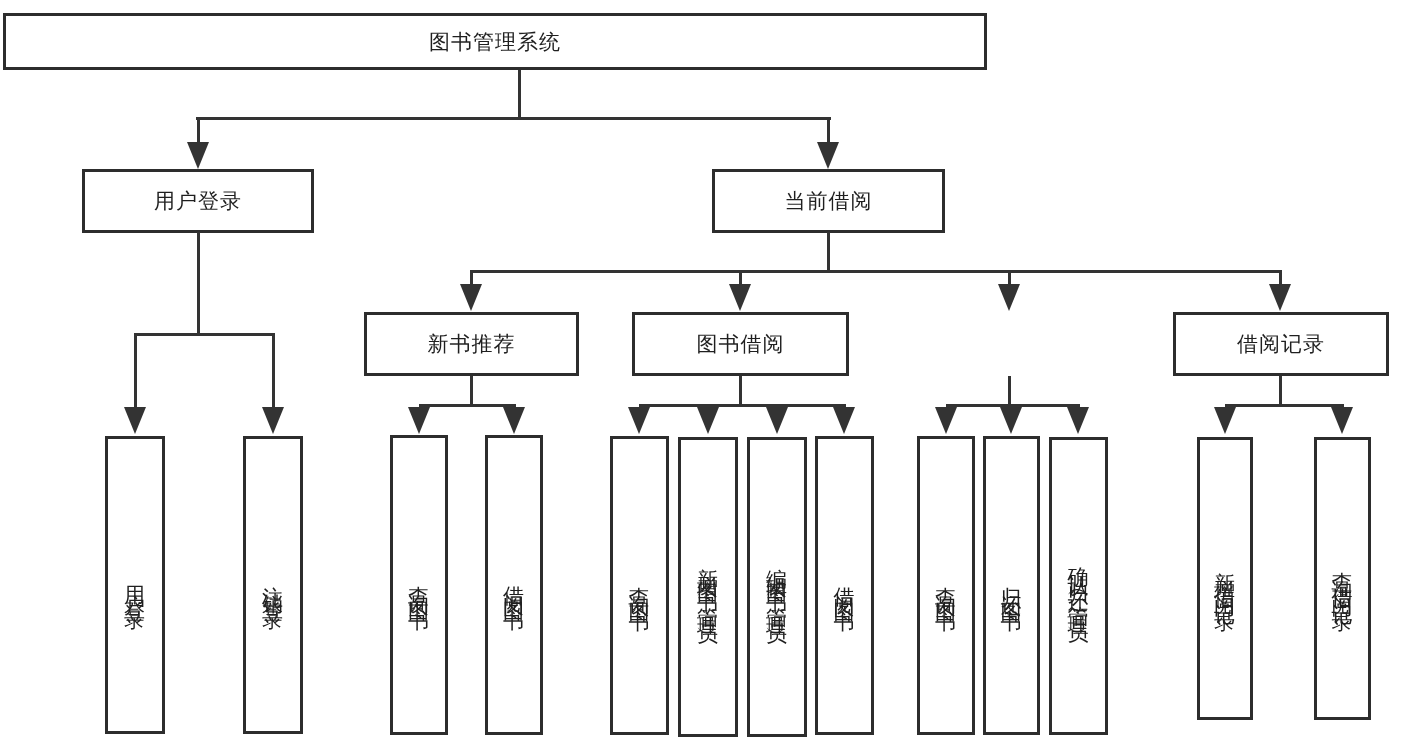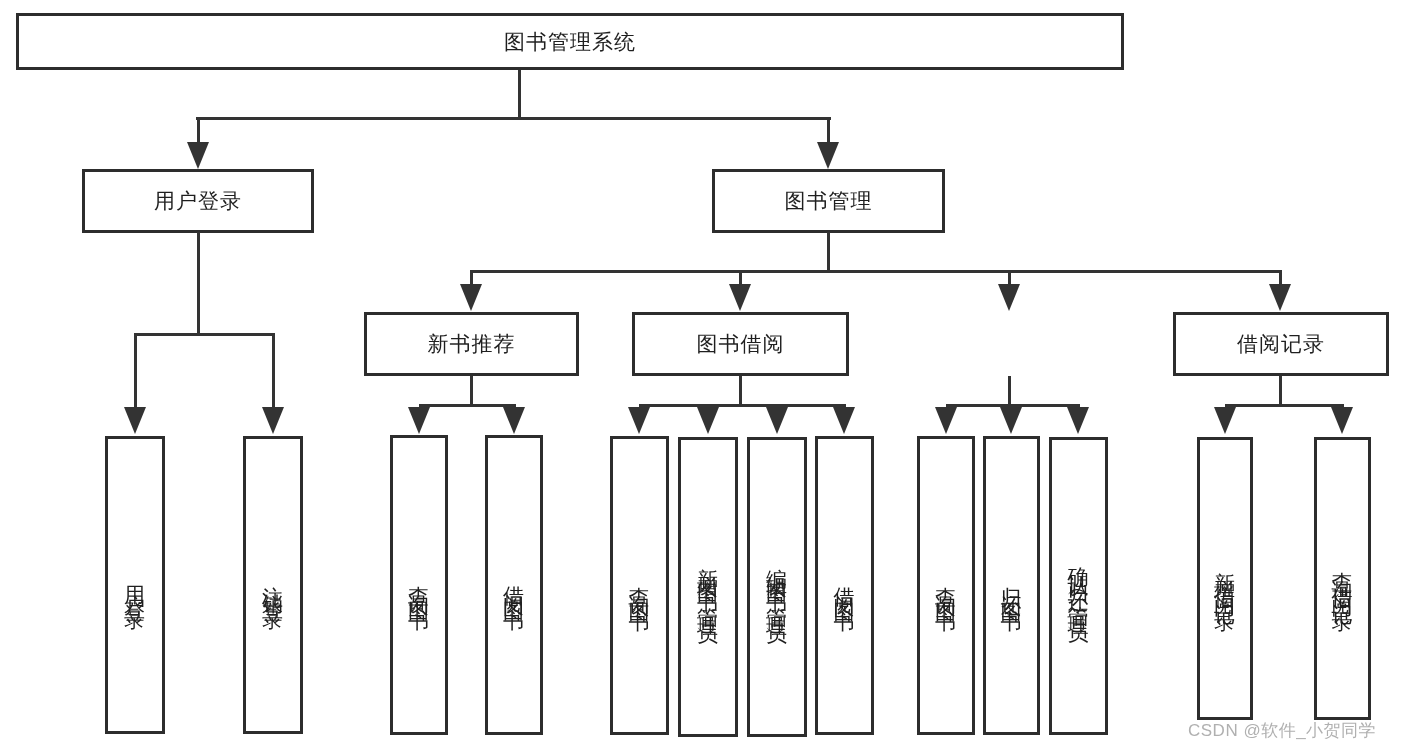--- a/index.html
+++ b/index.html
@@ -27,36 +27,36 @@
   .watermark{
     position:absolute;left:1188px;top:719px;font-size:17px;color:#b0b0b0;
     letter-spacing:0.5px;white-space:nowrap;z-index:5;
   }
 </style>
 </head>
 <body>
 
 <div class="canvas">
 
-  <div class="box hbox" style="left:16px;top:13px;width:1108px;height:57px">
+  <div class="box hbox" style="left:3px;top:13px;width:984px;height:57px">
     <span>图书管理系统</span>
   </div>
 
   <div class="vline" style="left:518px;top:70px;height:49px"></div>
   <div class="hline" style="left:196px;top:117px;width:635px"></div>
   <div class="vline" style="left:197px;top:117px;height:28px"></div>
   <div class="arrow" style="left:187px;top:142px"></div>
   <div class="vline" style="left:827px;top:117px;height:28px"></div>
   <div class="arrow" style="left:817px;top:142px"></div>
 
   <div class="box hbox" style="left:82px;top:169px;width:232px;height:64px">
     <span>用户登录</span>
   </div>
   <div class="box hbox" style="left:712px;top:169px;width:233px;height:64px">
-    <span>图书管理</span>
+    <span>当前借阅</span>
   </div>
 
   <div class="vline" style="left:197px;top:232px;height:104px"></div>
   <div class="hline" style="left:134px;top:333px;width:141px"></div>
   <div class="vline" style="left:134px;top:333px;height:77px"></div>
   <div class="arrow" style="left:124px;top:407px"></div>
   <div class="vline" style="left:272px;top:333px;height:77px"></div>
   <div class="arrow" style="left:262px;top:407px"></div>
 
   <div class="vline" style="left:827px;top:232px;height:41px"></div>
@@ -114,15 +114,14 @@
   <div class="box leaf" style="left:747px;top:437px;width:60px;height:300px">编辑图书（管理员）</div>
   <div class="box leaf" style="left:815px;top:436px;width:59px;height:299px">借阅图书</div>
 
   <div class="box leaf" style="left:917px;top:436px;width:58px;height:299px">查询图书</div>
   <div class="box leaf" style="left:983px;top:436px;width:57px;height:299px">归还图书</div>
   <div class="box leaf" style="left:1049px;top:437px;width:59px;height:298px">确认归还（管理员）</div>
 
   <div class="box leaf" style="left:1197px;top:437px;width:56px;height:283px">新增借阅记录</div>
   <div class="box leaf" style="left:1314px;top:437px;width:57px;height:283px">查询借阅记录</div>
 
-  <div class="watermark">CSDN @软件_小贺同学</div>
 
 </div>
 
 </body></html>

